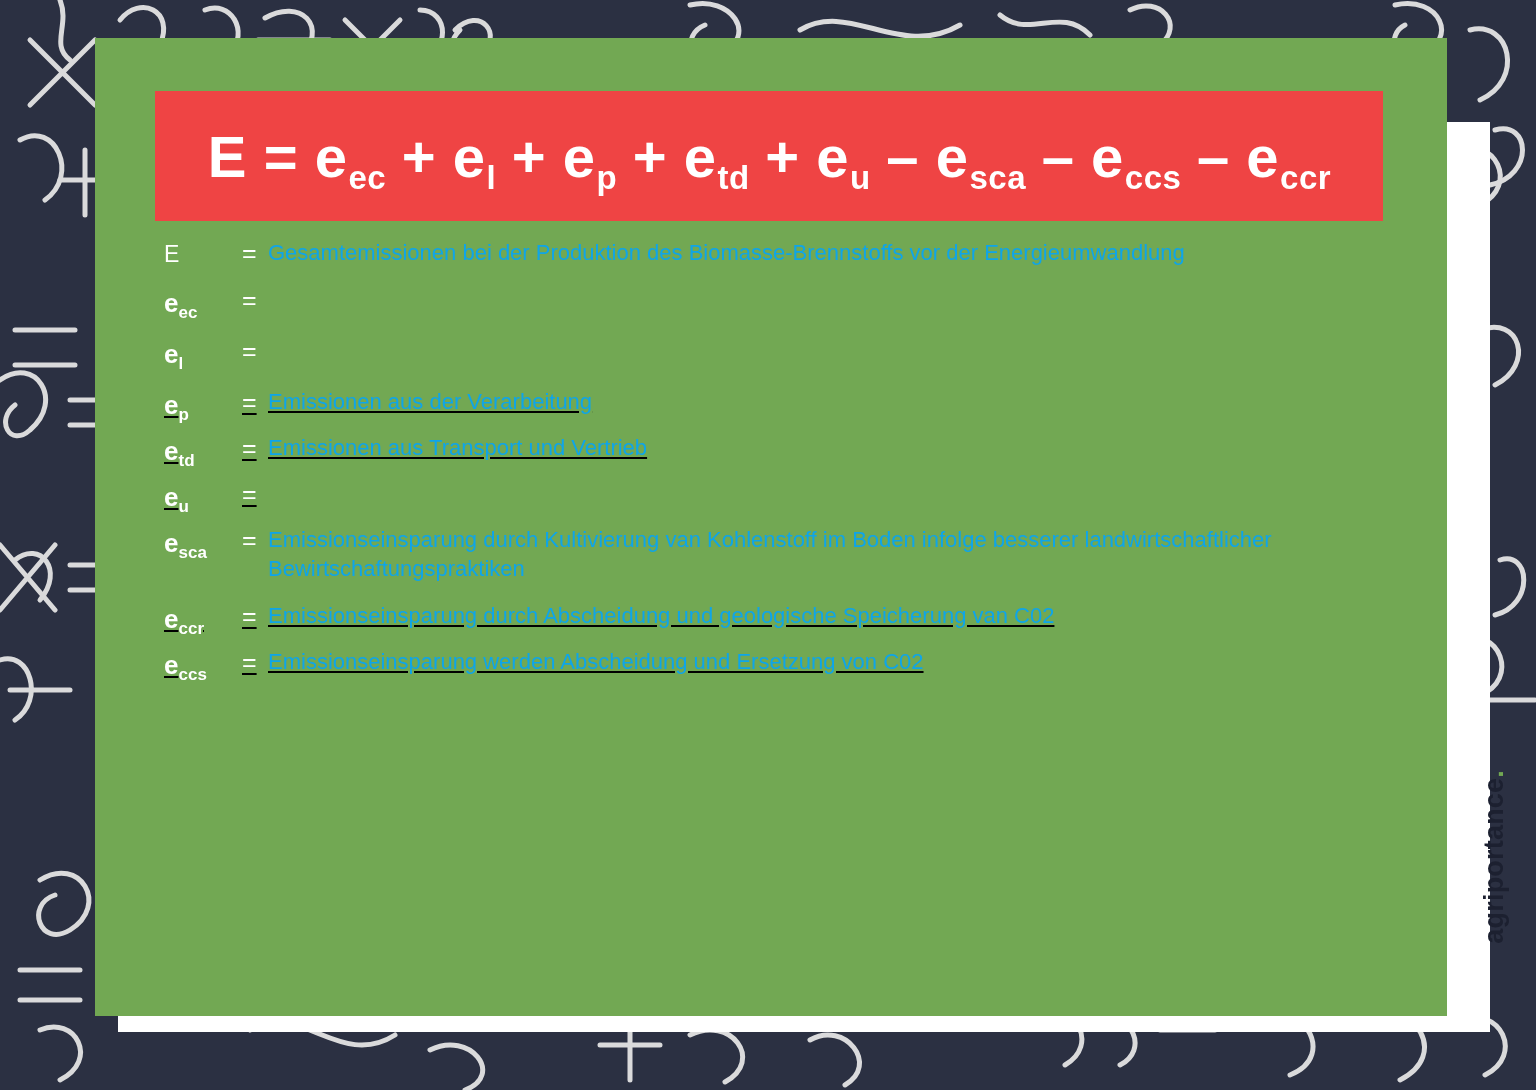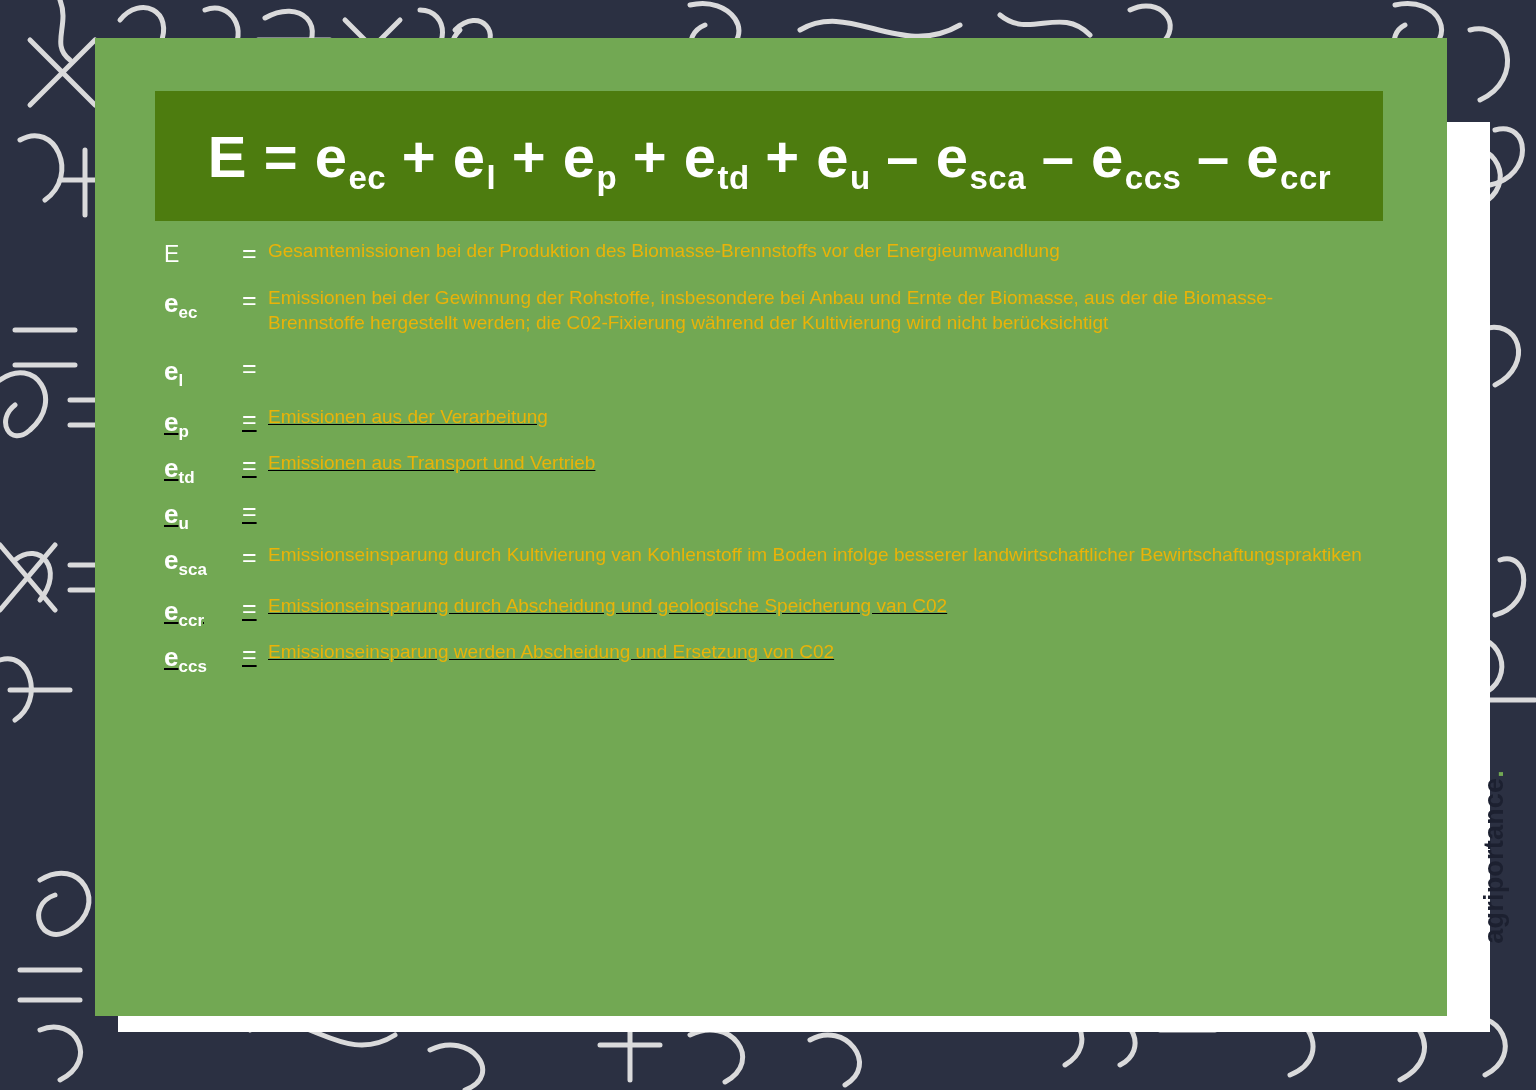--- a/index.html
+++ b/index.html
@@ -47,21 +47,21 @@
     background: #72a853;
   }
 
   
   #formula-bar {
     position: absolute;
     left: 155px;
     top: 91px;
     width: 1228px;
     height: 130px;
-    background: #4d7c0f;
+    background: #ef4444;
     display: flex;
     align-items: center;
     justify-content: center;
   }
   #formula {
     color: #ffffff;
     font-size: 58px;
     font-weight: bold;
     letter-spacing: 0.5px;
     white-space: nowrap;
@@ -108,22 +108,22 @@
     top: 6px;
   }
   .def-eq {
     flex: 0 0 auto;
     width: 26px;
     color: #ffffff;
     font-size: 25px;
     padding-top: 1px;
   }
   .def-text {
-    color: #eab308;
-    font-size: 19px;
+    color: #0ea5e9;
+    font-size: 22px;
     line-height: 1.33;
     max-width: 1100px;
   }
   .row-E .def-sym { font-weight: normal; font-size: 23px; }
 
   
   .tight { margin-bottom: 12px; text-decoration: underline; }
 
   
   #brand {
@@ -219,21 +219,20 @@
     </div>
     <div class="def-eq">=</div>
     <div class="def-text">Gesamtemissionen bei der Produktion des Biomasse-Brennstoffs vor der Energieumwandlung</div>
   </div>
 
   <div class="def-row">
     <div class="def-sym">
       <span>e</span><sub>ec</sub>
     </div>
     <div class="def-eq">=</div>
-    <div class="def-text">Emissionen bei der Gewinnung der Rohstoffe, insbesondere bei Anbau und Ernte der Biomasse, aus der die Biomasse-Brennstoffe hergestellt werden; die C02-Fixierung während der Kultivierung wird nicht berücksichtigt</div>
   </div>
 
   <div class="def-row">
     <div class="def-sym">
       <span>e</span><sub>l</sub>
     </div>
     <div class="def-eq">=</div>
   </div>
 
   <div class="def-row tight">

